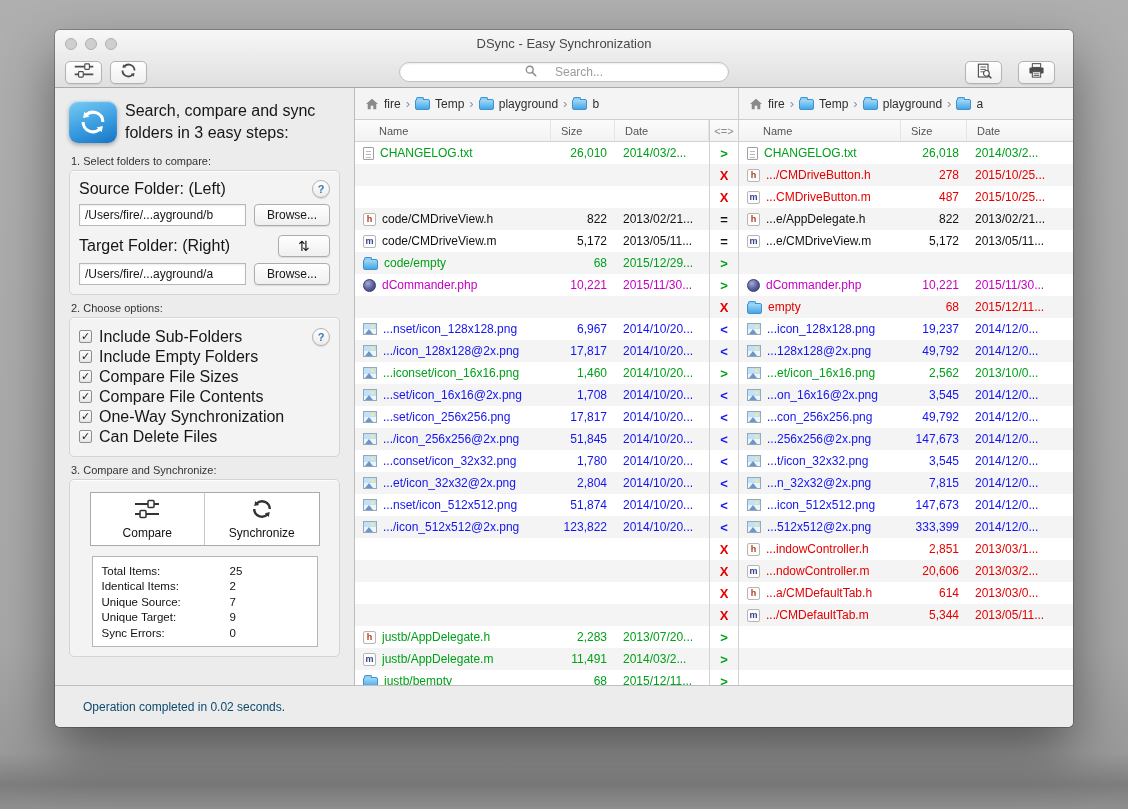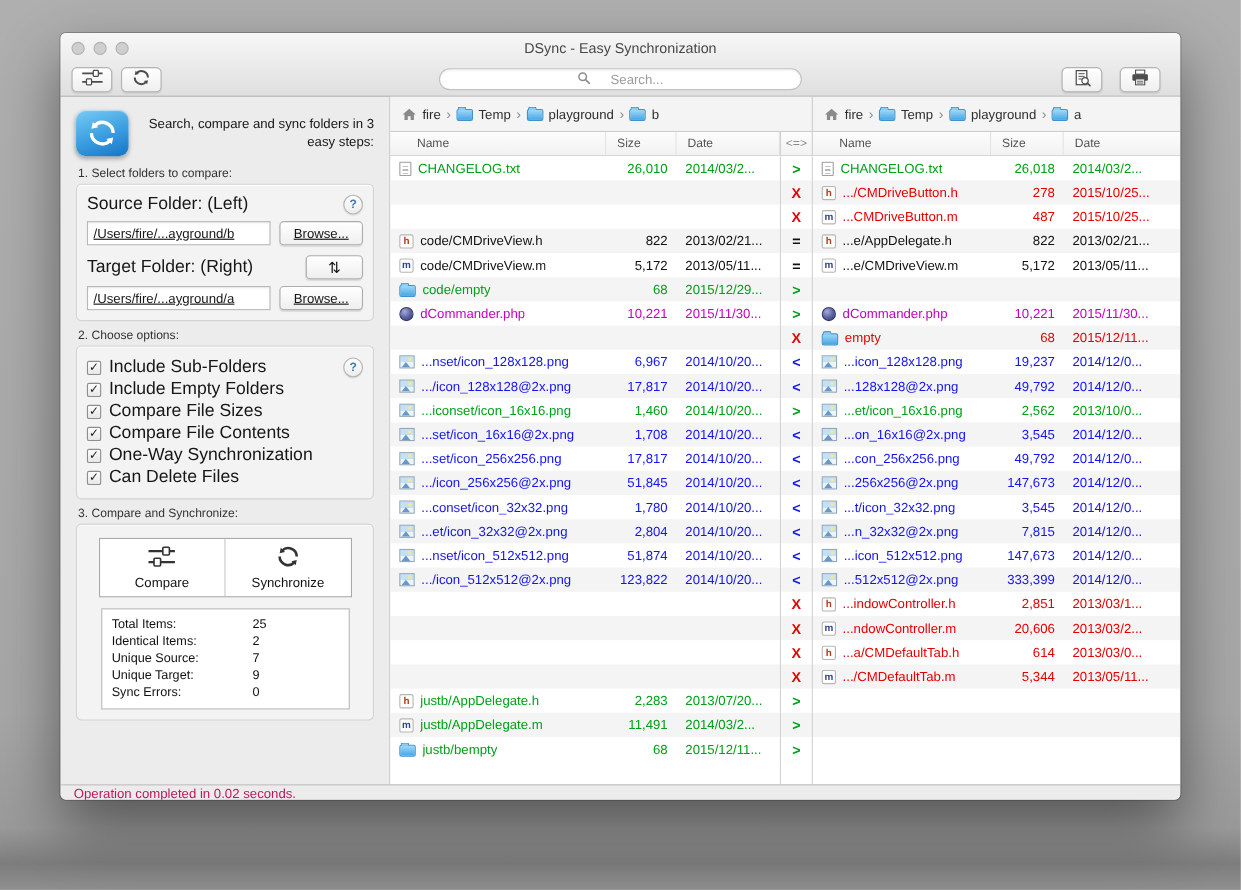--- a/index.html
+++ b/index.html
@@ -27,30 +27,30 @@
   
   .content{flex:1;display:flex;min-height:0;}
   .sidebar{width:300px;flex:0 0 auto;background:#ececec;border-right:1px solid #bdbdbd;padding:10px 14px 0;overflow:hidden;}
   .main{flex:1;background:#fff;display:flex;flex-direction:column;min-width:0;}
   
   .appblock{display:flex;align-items:center;margin:2px 0 10px;}
   .appicon{width:48px;height:42px;border-radius:9px;flex:0 0 auto;
     background:linear-gradient(160deg,#79ccf4 0%,#3a9de0 55%,#1674c5 100%);
     display:flex;align-items:center;justify-content:center;color:#fff;
     box-shadow:0 2px 4px rgba(0,0,0,.3),inset 0 1px 1px rgba(255,255,255,.55);}
-  .intro{flex:1;text-align:right;font-size:12px;color:#161616;line-height:1.4;padding-left:8px;}
+  .intro{flex:1;text-align:left;font-size:16px;color:#161616;line-height:1.4;padding-left:8px;}
   .steplabel{font-size:11px;color:#333;margin:7px 2px 3px;}
   .gbox{background:#f3f3f3;border:1px solid #d4d4d4;border-radius:5px;padding:9px;margin-bottom:5px;
     box-shadow:inset 0 1px 0 rgba(255,255,255,.85);}
   .rowflex{display:flex;align-items:center;justify-content:space-between;}
   .flabel{font-size:16px;color:#161616;}
   .helpbtn{width:18px;height:18px;border-radius:50%;background:linear-gradient(#fff,#ececec);border:1px solid #b3b3b3;
     color:#3c78b4;font-size:11px;font-weight:bold;display:flex;align-items:center;justify-content:center;
     box-shadow:0 1px 1px rgba(0,0,0,.12);flex:0 0 auto;}
-  .fieldrow{display:flex;gap:8px;margin-top:6px;align-items:center;text-decoration:underline;}
+  .fieldrow{display:flex;gap:8px;margin-top:6px;align-items:center;}
   .tfield{flex:1;height:22px;background:#fff;border:1px solid #b8b8b8;font-size:12px;color:#161616;padding:0 5px;
     display:flex;align-items:center;overflow:hidden;white-space:nowrap;box-shadow:inset 0 1px 2px rgba(0,0,0,.08);}
   .btn{height:22px;background:linear-gradient(#fff,#efefef);border:1px solid #adadad;border-radius:4px;font-size:12px;color:#161616;
     display:flex;align-items:center;justify-content:center;box-shadow:0 1px 1px rgba(0,0,0,.1);}
   .browse{width:76px;flex:0 0 auto;}
   .swaprow{display:flex;align-items:center;justify-content:space-between;margin-top:9px;}
   .swapbtn{width:52px;font-size:14px;line-height:1;}
   .optrow{display:flex;align-items:center;height:20px;justify-content:space-between;}
   .optleft{display:flex;align-items:center;gap:7px;min-width:0;}
   .cb{width:13px;height:13px;border:1px solid #8d8d8d;border-radius:2px;background:linear-gradient(#fdfdfd,#e6e6e6);
@@ -99,22 +99,22 @@
   .fi-doc{width:11px;height:13px;background:#fff;border:1px solid #9f9f9f;border-radius:1px;position:relative;}
   .fi-doc::before{content:"";position:absolute;left:2px;top:3px;width:5px;height:7px;background:repeating-linear-gradient(to bottom,#b9b9b9 0 1px,transparent 1px 3px);}
   .fi-code{width:13px;height:13px;background:#fdfdfd;border:1px solid #b6b6b6;border-radius:2px;display:inline-flex;align-items:center;justify-content:center;font-size:9px;font-weight:bold;line-height:1;}
   .fi-h{color:#b03c1e;} .fi-m{color:#34418f;}
   .fi-php{width:13px;height:13px;border-radius:50%;background:radial-gradient(circle at 35% 30%,#a7abd6,#575f9e 55%,#3a4273);border:1px solid #333a66;}
   .fi-png{width:14px;height:12px;border:1px solid #93a9bb;background:linear-gradient(#c2e1f8 0 55%,#ecf5fb 55%);position:relative;overflow:hidden;}
   .fi-png::before{content:"";position:absolute;bottom:0;left:1px;width:0;height:0;border-left:4px solid transparent;border-right:4px solid transparent;border-bottom:5px solid #6b97c4;}
   .fi-png::after{content:"";position:absolute;top:1px;right:2px;width:3px;height:3px;border-radius:50%;background:#ffe97a;}
   .crumb-home{display:inline-flex;align-items:center;}
   
-  .statusbar{height:14px;background:#ececec;border-top:1px solid #bfbfbf;display:flex;align-items:center;padding-left:12px;
-    font-size:12px;color:#be185d;flex:0 0 auto;}
+  .statusbar{height:42px;background:#ececec;border-top:1px solid #bfbfbf;display:flex;align-items:center;padding-left:28px;
+    font-size:12px;color:#0c4a6e;flex:0 0 auto;}
 </style>
 </head>
 <body>
 
 <div class="window">
 
   <div class="header">
     <div class="titlebar">
       <div class="traffic">
         <span class="tl"></span>

